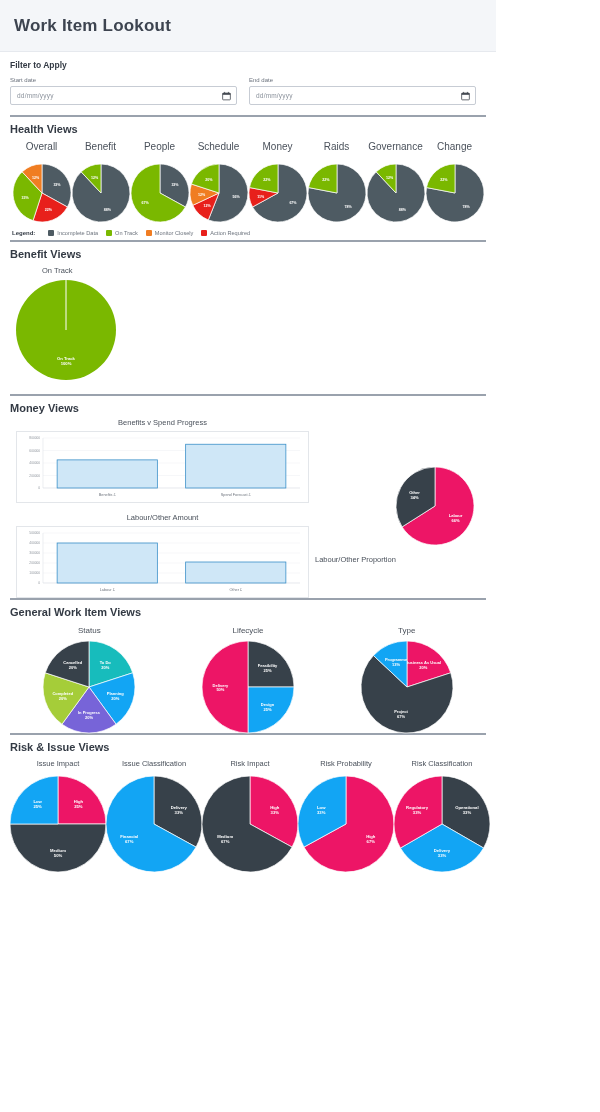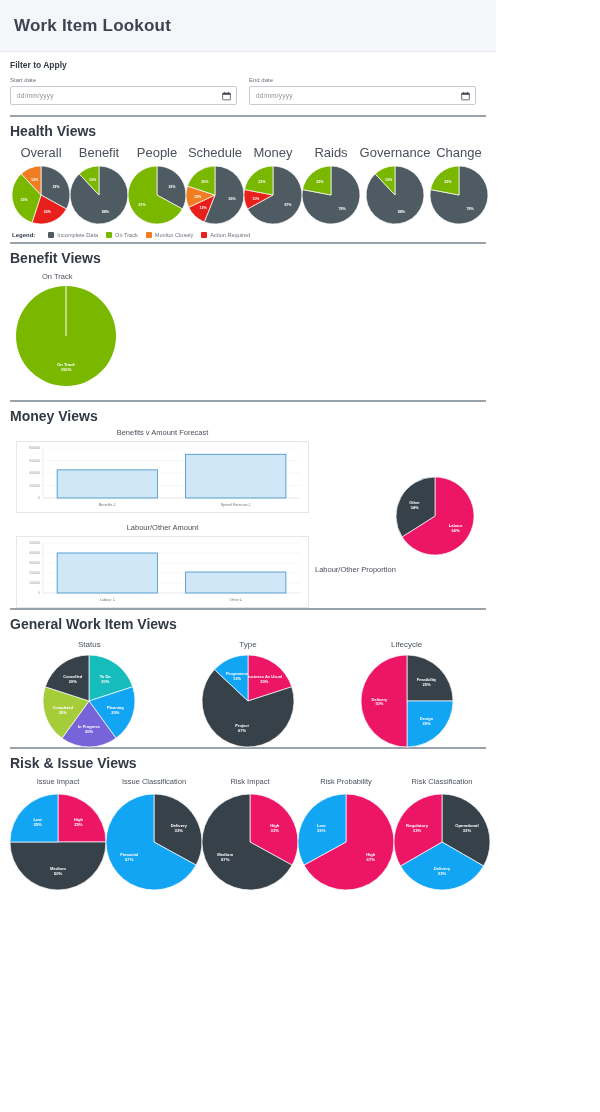--- a/index.html
+++ b/index.html
@@ -34,27 +34,27 @@
   .date-input{
     position:relative; height:19px; border:1px solid #c7ccd4; border-radius:2px;
     background:#fff; display:flex; align-items:center; padding:0 6px;
   }
   .date-input .ph{ font-size:6.5px; color:#8b929c; letter-spacing:.2px;}
   .cal-ico{ position:absolute; right:5px; top:4px; width:9px; height:10px;}
 
   
   .sec{ padding:0 10px; }
   .sec-rule{ height:2px; background:#9aa2ad; margin:0 10px 6px 10px; }
-  .sec-title{ font-size:14px; font-weight:bold; color:#333a44; margin:0 0 4px 0; }
+  .sec-title{ font-size:11px; font-weight:bold; color:#333a44; margin:0 0 4px 0; }
 
   .chart-title{ font-size:7.5px; color:#4a515b; text-align:center; margin-bottom:4px; }
 
   .pies-row{ display:flex; justify-content:space-between; padding:2px 2px 0 2px;}
   .pie-cell{ width:70px; display:flex; flex-direction:column; align-items:center;}
-  .pie-label{ font-size:13px; color:#4a515b; margin-bottom:6px; }
+  .pie-label{ font-size:10px; color:#4a515b; margin-bottom:12px; }
 
   .pie{ position:relative; border-radius:50%; }
   .pie svg{ display:block; overflow:visible; }
   .slice-lbl{ font-size:3.4px; fill:#ffffff; font-weight:bold; text-anchor:middle; }
 
   
   .legend{ display:flex; align-items:center; gap:7px; padding:8px 0 4px 2px; }
   .legend-title{ font-size:6px; font-weight:bold; color:#333a44; margin-right:6px;}
   .legend-item{ display:flex; align-items:center; gap:3px; margin-right:8px;}
   .legend-dot{ width:6px; height:6px; border-radius:1px; }
@@ -262,21 +262,21 @@
             <text class="slice-lbl" x="50" y="84.60000000000001" style="font-size:4.2px">100%</text>
           </svg></div>
     </div>
   </div>
 
   <div class="sec-rule"></div>
   <div class="sec">
     <div class="sec-title">Money Views</div>
     <div class="money-grid">
       <div class="money-left">
-        <div class="chart-title">Benefits v Amount Forecast</div>
+        <div class="chart-title">Benefits v Spend Progress</div>
         <div class="bar-box" id="bar1">
             <svg width="291" height="70" viewBox="0 0 291 70">
               <line x1="26" y1="6" x2="283" y2="6" stroke="#eceff2" stroke-width="0.5"></line>
               <text class="ax-lbl" x="23" y="7.4">800000</text>
               <line x1="26" y1="18.5" x2="283" y2="18.5" stroke="#eceff2" stroke-width="0.5"></line>
               <text class="ax-lbl" x="23" y="19.9">600000</text>
               <line x1="26" y1="31" x2="283" y2="31" stroke="#eceff2" stroke-width="0.5"></line>
               <text class="ax-lbl" x="23" y="32.4">400000</text>
               <line x1="26" y1="43.5" x2="283" y2="43.5" stroke="#eceff2" stroke-width="0.5"></line>
               <text class="ax-lbl" x="23" y="44.9">200000</text>
@@ -348,51 +348,51 @@
               <path d="M46,46 L18.96187839454624,83.21478174124758 A46,46 0 0,1 2.2514002504229396,31.785218258752405 Z" fill="#a5cd39" stroke="#ffffff" stroke-width="0.7"></path>
               <text class="slice-lbl" x="19.750840150253765" y="54.02886904474855" style="font-size:4px">Completed</text>
               <text class="slice-lbl" x="19.750840150253765" y="58.928869044748545" style="font-size:4px">20%</text>
               <path d="M46,46 L2.2514002504229396,31.785218258752405 A46,46 0 0,1 45.99999999999999,0 Z" fill="#37414a" stroke="#ffffff" stroke-width="0.7"></path>
               <text class="slice-lbl" x="29.77712703672774" y="23.171130955251456" style="font-size:4px">Cancelled</text>
               <text class="slice-lbl" x="29.77712703672774" y="28.071130955251455" style="font-size:4px">20%</text>
             </svg>
           </div>
         </div>
         <div class="gen-cell">
+          <div class="gen-label">Lifecycle</div>
+          <div class="pie">
+            <svg width="92" height="92" viewBox="0 0 92 92">
+              <path d="M46,46 L46,0 A46,46 0 0,1 92,46 Z" fill="#37414a" stroke="#ffffff" stroke-width="0.7"></path>
+              <text class="slice-lbl" x="65.51614716074872" y="25.98385283925129" style="font-size:4px">Feasibility</text>
+              <text class="slice-lbl" x="65.51614716074872" y="30.88385283925129" style="font-size:4px">25%</text>
+              <path d="M46,46 L92,46 A46,46 0 0,1 46,92 Z" fill="#12a5f4" stroke="#ffffff" stroke-width="0.7"></path>
+              <text class="slice-lbl" x="65.51614716074872" y="65.01614716074872" style="font-size:4px">Design</text>
+              <text class="slice-lbl" x="65.51614716074872" y="69.91614716074872" style="font-size:4px">25%</text>
+              <path d="M46,46 L46,92 A46,46 0 0,1 45.99999999999999,0 Z" fill="#ed1566" stroke="#ffffff" stroke-width="0.7"></path>
+              <text class="slice-lbl" x="18.400000000000002" y="45.5" style="font-size:4px">Delivery</text>
+              <text class="slice-lbl" x="18.400000000000002" y="50.4" style="font-size:4px">50%</text>
+            </svg>
+          </div>
+        </div>
+        <div class="gen-cell">
           <div class="gen-label">Type</div>
           <div class="pie">
             <svg width="92" height="92" viewBox="0 0 92 92">
               <path d="M46,46 L46,0 A46,46 0 0,1 89.74859974957707,31.78521825875242 Z" fill="#ed1566" stroke="#ffffff" stroke-width="0.7"></path>
               <text class="slice-lbl" x="62.22287296327226" y="23.171130955251453" style="font-size:4px">Business As Usual</text>
               <text class="slice-lbl" x="62.22287296327226" y="28.07113095525145" style="font-size:4px">20%</text>
               <path d="M46,46 L89.74859974957707,31.78521825875242 A46,46 0 1,1 12.467443138615081,14.510833127280304 Z" fill="#37414a" stroke="#ffffff" stroke-width="0.7"></path>
               <text class="slice-lbl" x="39.979246537455424" y="72.43530262950942" style="font-size:4px">Project</text>
               <text class="slice-lbl" x="39.979246537455424" y="77.33530262950943" style="font-size:4px">67%</text>
               <path d="M46,46 L12.467443138615081,14.510833127280304 A46,46 0 0,1 45.99999999999999,0 Z" fill="#12a5f4" stroke="#ffffff" stroke-width="0.7"></path>
               <text class="slice-lbl" x="35.038718218480064" y="20.169972331122118" style="font-size:4px">Programme</text>
               <text class="slice-lbl" x="35.038718218480064" y="25.069972331122116" style="font-size:4px">13%</text>
             </svg>
           </div>
         </div>
-        <div class="gen-cell">
-          <div class="gen-label">Lifecycle</div>
-          <div class="pie">
-            <svg width="92" height="92" viewBox="0 0 92 92">
-              <path d="M46,46 L46,0 A46,46 0 0,1 92,46 Z" fill="#37414a" stroke="#ffffff" stroke-width="0.7"></path>
-              <text class="slice-lbl" x="65.51614716074872" y="25.98385283925129" style="font-size:4px">Feasibility</text>
-              <text class="slice-lbl" x="65.51614716074872" y="30.88385283925129" style="font-size:4px">25%</text>
-              <path d="M46,46 L92,46 A46,46 0 0,1 46,92 Z" fill="#12a5f4" stroke="#ffffff" stroke-width="0.7"></path>
-              <text class="slice-lbl" x="65.51614716074872" y="65.01614716074872" style="font-size:4px">Design</text>
-              <text class="slice-lbl" x="65.51614716074872" y="69.91614716074872" style="font-size:4px">25%</text>
-              <path d="M46,46 L46,92 A46,46 0 0,1 45.99999999999999,0 Z" fill="#ed1566" stroke="#ffffff" stroke-width="0.7"></path>
-              <text class="slice-lbl" x="18.400000000000002" y="45.5" style="font-size:4px">Delivery</text>
-              <text class="slice-lbl" x="18.400000000000002" y="50.4" style="font-size:4px">50%</text>
-            </svg>
-          </div>
-        </div>
       </div>
   </div>
 
   <div class="sec-rule"></div>
   <div class="sec">
     <div class="sec-title">Risk &amp; Issue Views</div>
     <div class="risk-row" id="risk-row">
         <div class="risk-cell">
           <div class="risk-label">Issue Impact</div>
           <div class="pie">

